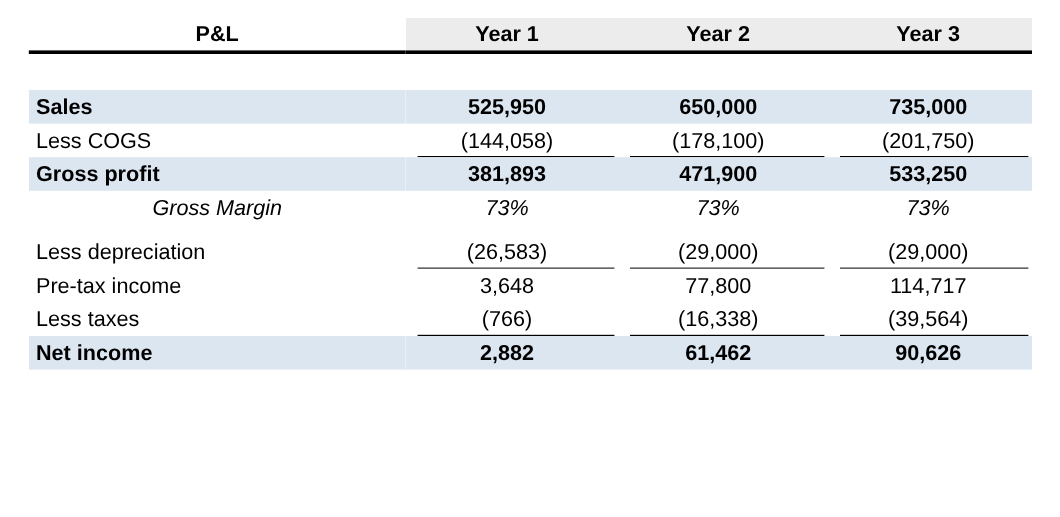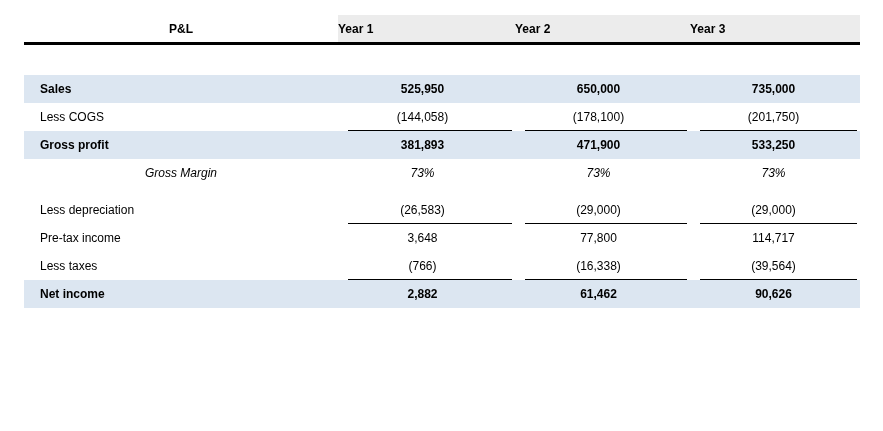--- a/index.html
+++ b/index.html
@@ -23,48 +23,48 @@
     width: 836px;
   }
   col.c-label { width: 314px; }
   col.c-y1    { width: 177px; }
   col.c-y2    { width: 175px; }
   col.c-y3    { width: 170px; }
 
   th, td {
     padding: 0;
     height: 28px;
-    font-size: 12px;
+    font-size: 18px;
     font-weight: normal;
     vertical-align: middle;
     white-space: nowrap;
     overflow: hidden;
   }
 
   
   thead th {
     height: 27px;
     border-bottom: 3px solid var(--rule, #000000);
     font-weight: bold;
   }
   thead th.plbl {
     text-align: center;
     background: #ffffff;
   }
   thead th.num-h {
-    text-align: left;
+    text-align: center;
     padding-right: 8px;
     background: var(--header-bg, #ececec);
   }
   thead th.num-h.last { padding-right: 3px; }
 
   
   td.label {
     text-align: left;
-    padding-left: 16px;
+    padding-left: 6px;
   }
   td.num {
     text-align: center;
     padding-right: 8px;
   }
   td.num.last { padding-right: 3px; }
 
   
   tr.hl td {
     background: var(--highlight-row-bg, #dce6f1);

